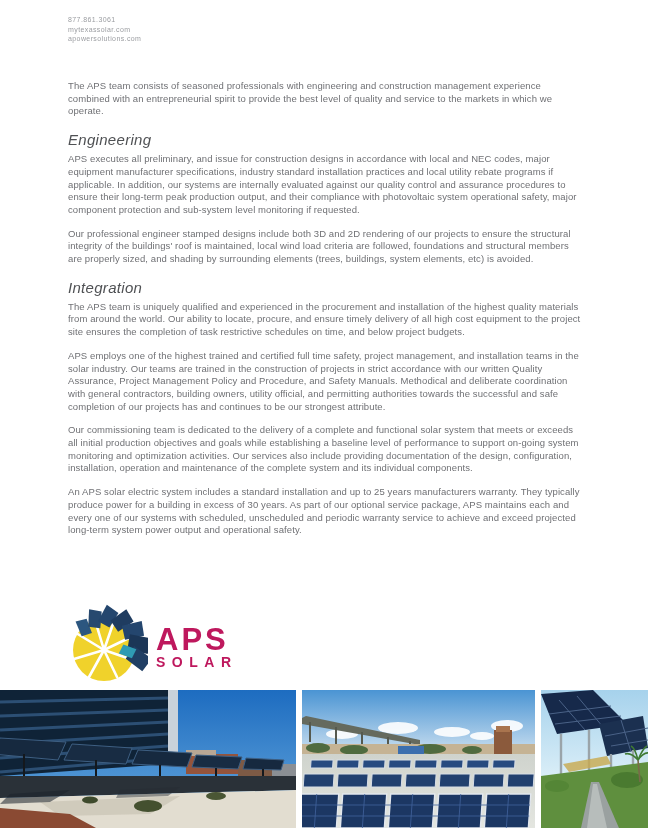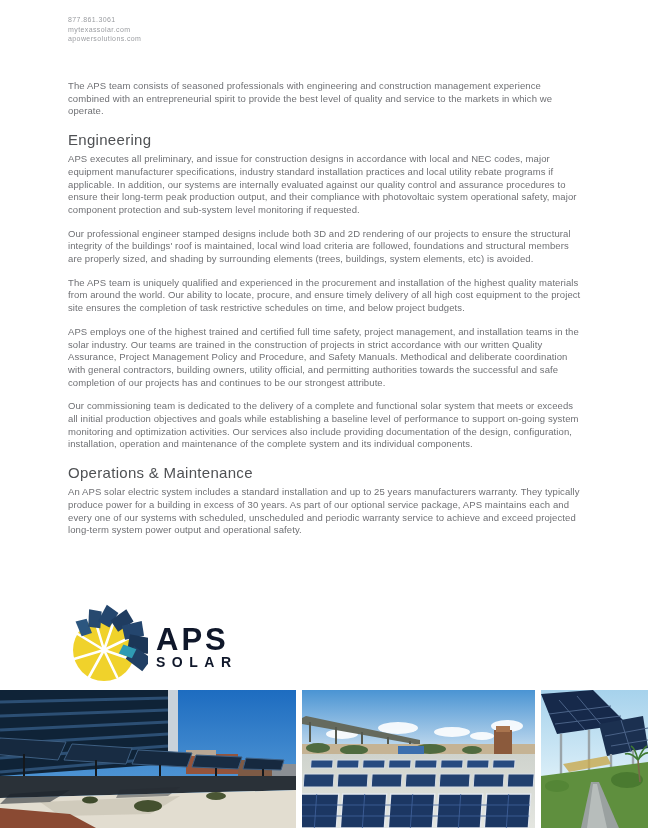--- a/index.html
+++ b/index.html
@@ -13,26 +13,26 @@
     font-size:7px; line-height:9.5px; letter-spacing:0.4px; color:#9b9da1;
   }
   .main {
     position:absolute; left:68px; top:80px; width:514px;
     color:#6f7074; font-size:9.5px; line-height:12.7px; letter-spacing:0.1px;
   }
   .main p { margin:0 0 11px 0; }
   .main p.intro { margin-bottom:13px; }
   h2.section-heading {
     font-size:15px; line-height:18px; font-weight:400; color:#4f5154;
-    letter-spacing:0.3px; margin:13px 0 4px 0;
+    letter-spacing:0.3px; margin:13px 0 4px 0;font-style:italic;
   }
   
   .logo { position:absolute; left:68px; top:604px; width:170px; height:84px; display:flex; align-items:center; }
   .logo-mark { width:80px; height:84px; flex:0 0 auto; }
-  .logo-text { margin-left:8px; color:#0f172a; }
+  .logo-text { margin-left:8px; color:#be185d; }
   .logo-name { font-size:31px; font-weight:700; letter-spacing:3px; line-height:30px; }
   .logo-tagline { font-size:14px; font-weight:700; letter-spacing:6.5px; line-height:12px; margin-top:1px; }
   
   .photo-row {
     position:absolute; left:0; top:690px; width:648px; height:138px;
     display:flex; gap:6px;
   }
   .photo { height:138px; overflow:hidden; }
   .photo svg { display:block; width:100%; height:100%; }
   .photo-1 { width:296px; }
@@ -50,26 +50,26 @@
     <div>apowersolutions.com</div>
   </div>
 
   <div class="main">
     <p class="intro">The APS team consists of seasoned professionals with engineering and construction management experience combined with an entrepreneurial spirit to provide the best level of quality and service to the markets in which we operate.</p>
 
     <h2 class="section-heading">Engineering</h2>
     <p>APS executes all preliminary, and issue for construction designs in accordance with local and NEC codes, major equipment manufacturer specifications, industry standard installation practices and local utility rebate programs if applicable. In addition, our systems are internally evaluated against our quality control and assurance procedures to ensure their long-term peak production output, and their compliance with photovoltaic system operational safety, major component protection and sub-system level monitoring if requested.</p>
     <p>Our professional engineer stamped designs include both 3D and 2D rendering of our projects to ensure the structural integrity of the buildings' roof is maintained, local wind load criteria are followed, foundations and structural members are properly sized, and shading by surrounding elements (trees, buildings, system elements, etc) is avoided.</p>
 
+    <h2 class="section-heading">Integration</h2>
     <p>The APS team is uniquely qualified and experienced in the procurement and installation of the highest quality materials from around the world. Our ability to locate, procure, and ensure timely delivery of all high cost equipment to the project site ensures the completion of task restrictive schedules on time, and below project budgets.</p>
     <p>APS employs one of the highest trained and certified full time safety, project management, and installation teams in the solar industry. Our teams are trained in the construction of projects in strict accordance with our written Quality Assurance, Project Management Policy and Procedure, and Safety Manuals. Methodical and deliberate coordination with general contractors, building owners, utility official, and permitting authorities towards the successful and safe completion of our projects has and continues to be our strongest attribute.</p>
 
     <p>Our commissioning team is dedicated to the delivery of a complete and functional solar system that meets or exceeds all initial production objectives and goals while establishing a baseline level of performance to support on-going system monitoring and optimization activities. Our services also include providing documentation of the design, configuration, installation, operation and maintenance of the complete system and its individual components.</p>
 
-    <h2 class="section-heading">Operations &amp; Maintenance</h2>
     <p>An APS solar electric system includes a standard installation and up to 25 years manufacturers warranty. They typically produce power for a building in excess of 30 years. As part of our optional service package, APS maintains each and every one of our systems with scheduled, unscheduled and periodic warranty service to achieve and exceed projected long-term system power output and operational safety.</p>
   </div>
 
   <div class="logo">
     <svg class="logo-mark" viewBox="0 0 80 84" aria-hidden="true">
 
       <circle cx="36" cy="46" r="31" fill="#f0d22b"></circle>
       <g stroke="#ffffff" stroke-width="2.6" stroke-linecap="round">
         <line x1="36" y1="46" x2="46" y2="17"></line>
         <line x1="36" y1="46" x2="63" y2="33"></line>

